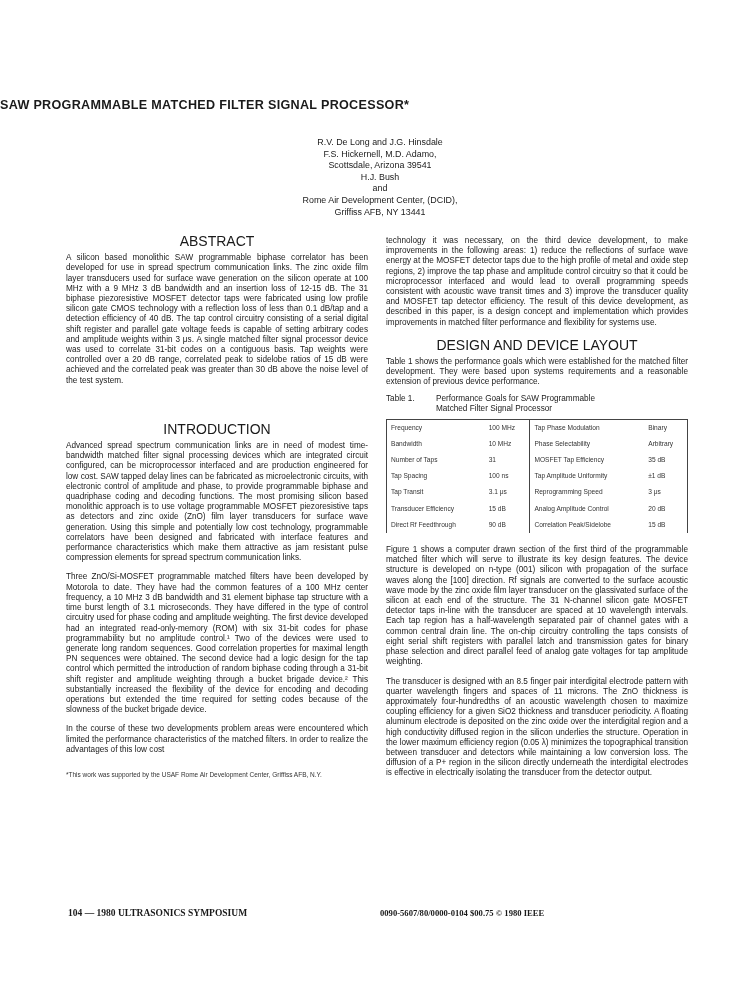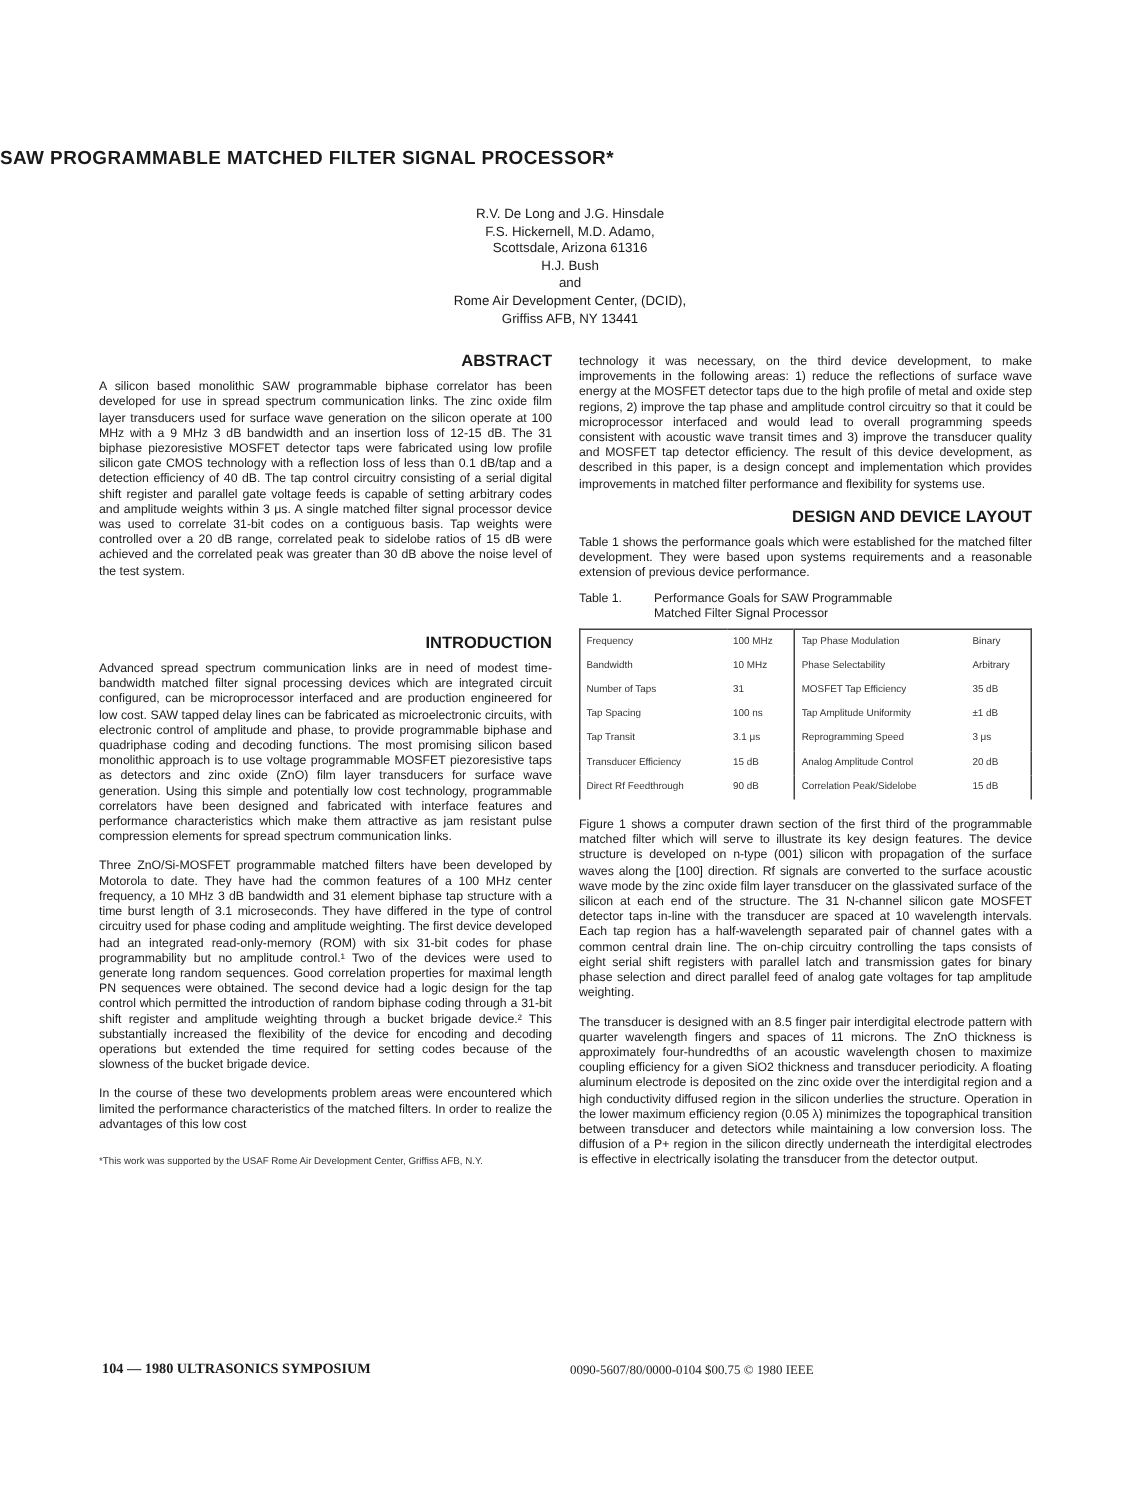--- a/index.html
+++ b/index.html
@@ -2,40 +2,40 @@
 <html><head>
 <meta charset="utf-8">
 <style>
   html, body { margin: 0; padding: 0; background: #ffffff; }
   body { width: 755px; height: 1000px; position: relative; overflow: hidden; color: #1a1a1a; font-family: "Liberation Sans", sans-serif; }
   .title { position: absolute; left: 0; width: 755px; top: 98px; text-align: left; font-weight: bold; font-size: 12.6px; letter-spacing: 0.3px; }
   .authors { position: absolute; left: 150px; width: 460px; top: 137px; text-align: center; font-size: 8.9px; line-height: 11.6px; }
   .col { position: absolute; width: 302px; font-size: 8.2px; line-height: 10.2px; text-align: justify; }
   .col-left { left: 66px; top: 236px; }
   .col-right { left: 386px; top: 236px; }
-  .heading { text-align: right; font-weight: bold; font-size: 11px; margin: 0 0 7px 0; }
+  .heading { text-align: center; font-weight: normal; font-size: 14px; margin: 0 0 7px 0; }
   .para { margin: 0 0 9px 0; }
   .tcap { font-size: 8.2px; line-height: 10px; margin: 6px 0 5px 0; display: flex; justify-content: flex-start; }
   .tcap .num { width: 50px; }
   table.goals { width: 100%; border-collapse: collapse; font-size: 6.6px; border-top: 1px solid #444; border-left: 1px solid #444; border-right: 1px solid #444; margin-bottom: 12px; }
   table.goals td { padding: 3px 2px 3px 4px; height: 9px; white-space: nowrap; color: #333; }
   table.goals td.sep { border-right: 1px solid #444; }
   .footnote { font-size: 6.5px; line-height: 8.5px; margin-top: 16px; color: #333; }
   .footer-left { position: absolute; left: 68px; top: 908px; font-family: "Liberation Serif", serif; font-weight: bold; font-size: 9.5px; }
-  .footer-right { position: absolute; left: 380px; top: 908px; font-family: "Liberation Serif", serif; font-size: 8.6px; }
+  .footer-right { position: absolute; left: 380px; top: 908px; font-family: "Liberation Serif", serif; font-size: 8.6px; font-weight: bold; }
 </style>
 </head>
 <body>
 
 <div class="title">SAW PROGRAMMABLE MATCHED FILTER SIGNAL PROCESSOR*</div>
 
 <div class="authors">
   <div>R.V. De Long and J.G. Hinsdale</div>
   <div>F.S. Hickernell, M.D. Adamo,</div>
-  <div>Scottsdale, Arizona 61316</div>
+  <div>Scottsdale, Arizona 39541</div>
   <div>H.J. Bush</div>
   <div>and</div>
   <div>Rome Air Development Center, (DCID),</div>
   <div>Griffiss AFB, NY 13441</div>
 </div>
 
 <div class="col col-left">
   <div class="heading">ABSTRACT</div>
   <p class="para">A silicon based monolithic SAW programmable biphase correlator has been developed for use in spread spectrum communication links. The zinc oxide film layer transducers used for surface wave generation on the silicon operate at 100 MHz with a 9 MHz 3 dB bandwidth and an insertion loss of 12-15 dB. The 31 biphase piezoresistive MOSFET detector taps were fabricated using low profile silicon gate CMOS technology with a reflection loss of less than 0.1 dB/tap and a detection efficiency of 40 dB. The tap control circuitry consisting of a serial digital shift register and parallel gate voltage feeds is capable of setting arbitrary codes and amplitude weights within 3 μs. A single matched filter signal processor device was used to correlate 31-bit codes on a contiguous basis. Tap weights were controlled over a 20 dB range, correlated peak to sidelobe ratios of 15 dB were achieved and the correlated peak was greater than 30 dB above the noise level of the test system.</p>
   <div class="heading" style="margin-top:38px;">INTRODUCTION</div>

